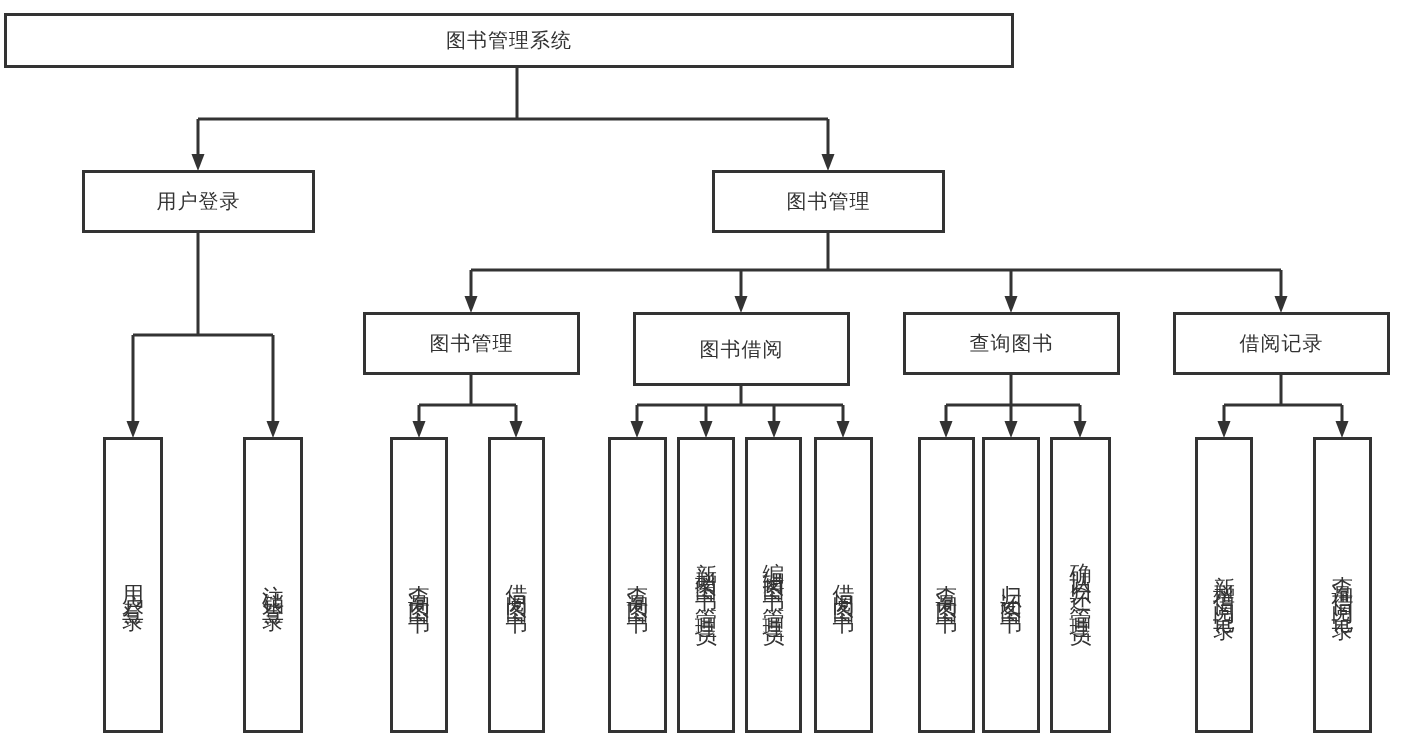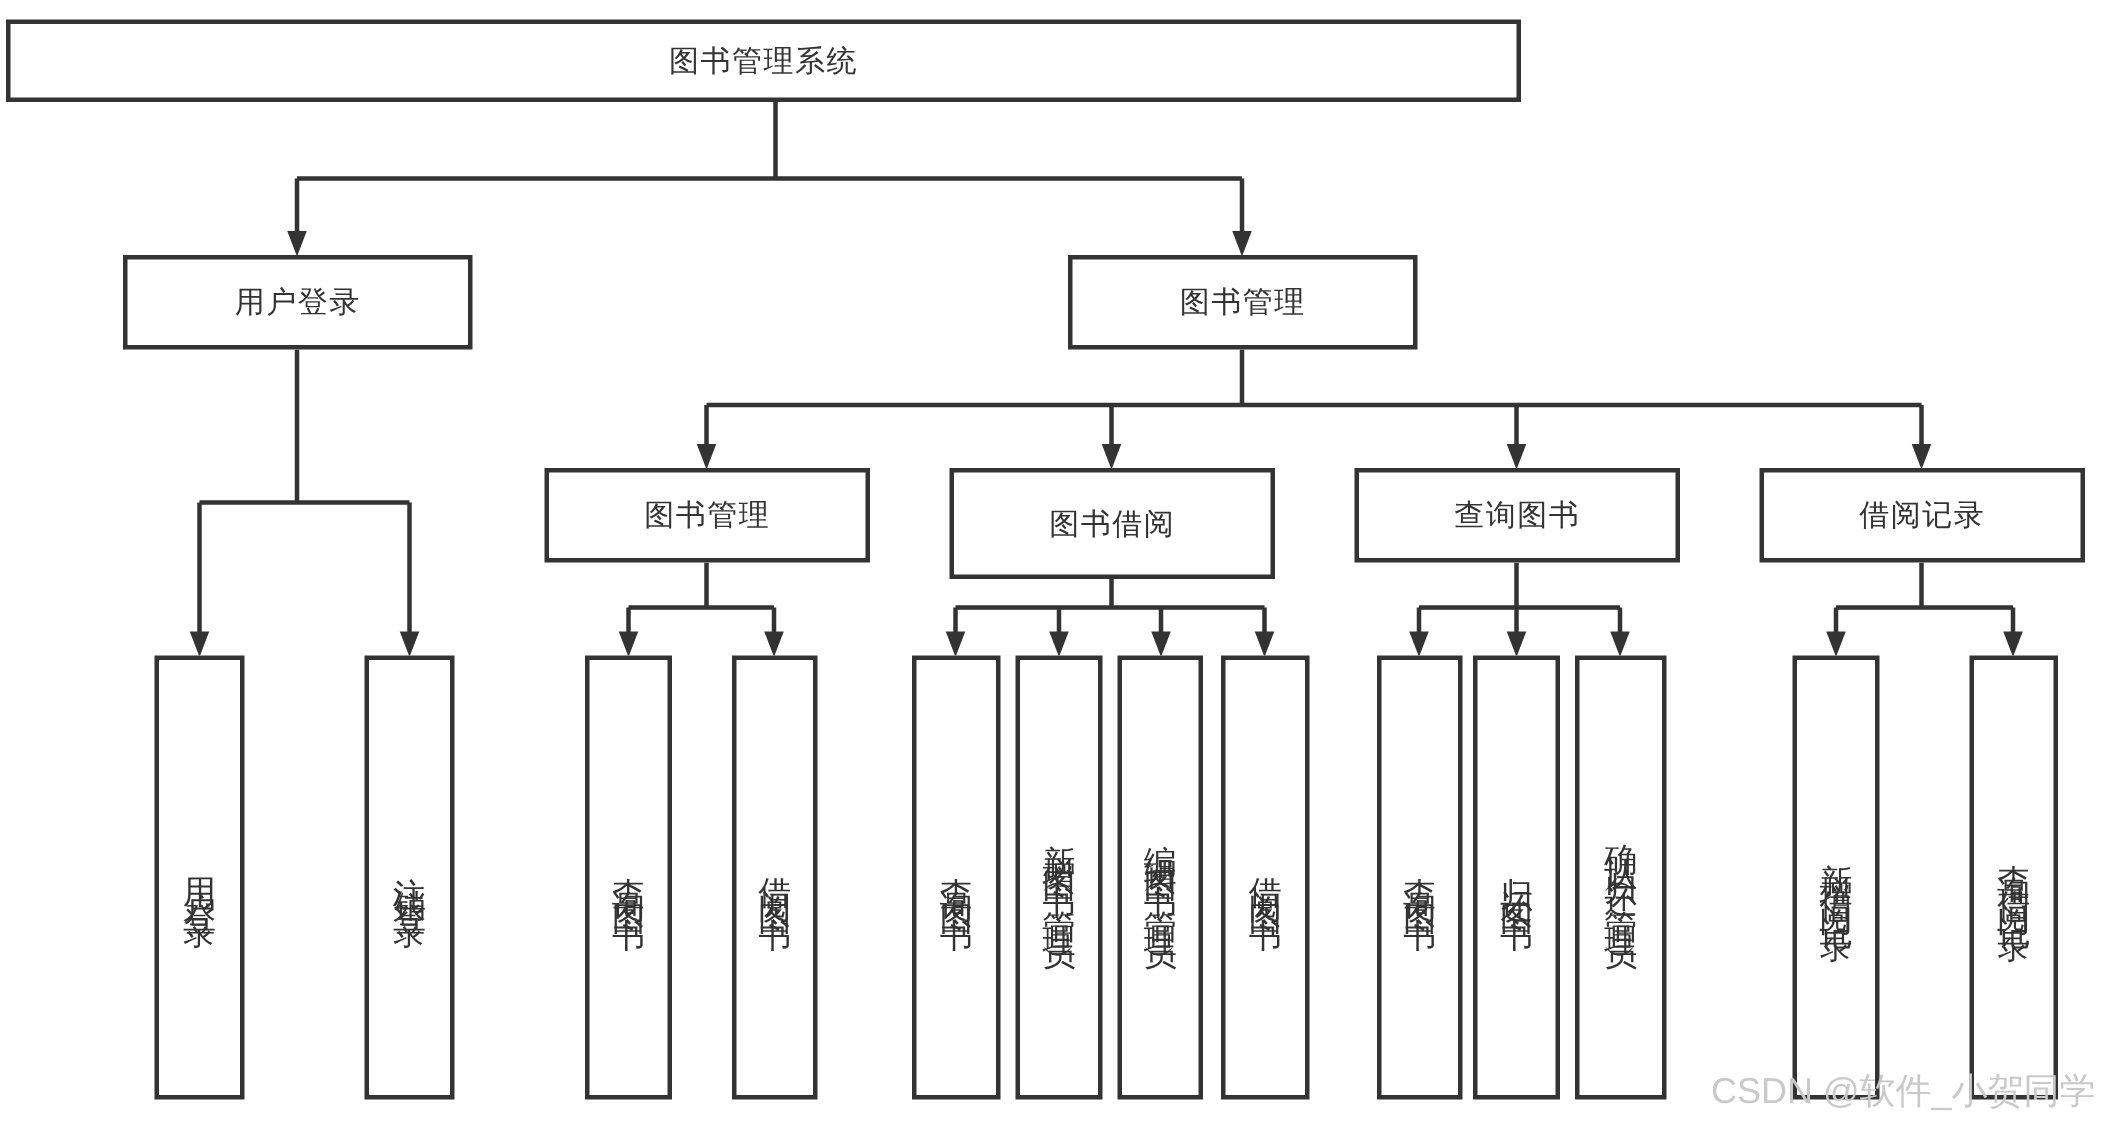--- a/index.html
+++ b/index.html
@@ -152,14 +152,13 @@
     <span>确认归还（管理员）</span>
   </div>
 
   <div class="node vbox" style="left:1195px;top:437px;width:58px;height:296px">
     <span>新增借阅记录</span>
   </div>
   <div class="node vbox" style="left:1313px;top:437px;width:59px;height:296px">
     <span>查询借阅记录</span>
   </div>
 
-  <div id="watermark">CSDN @软件_小贺同学</div>
 </div>
 
 </body></html>

